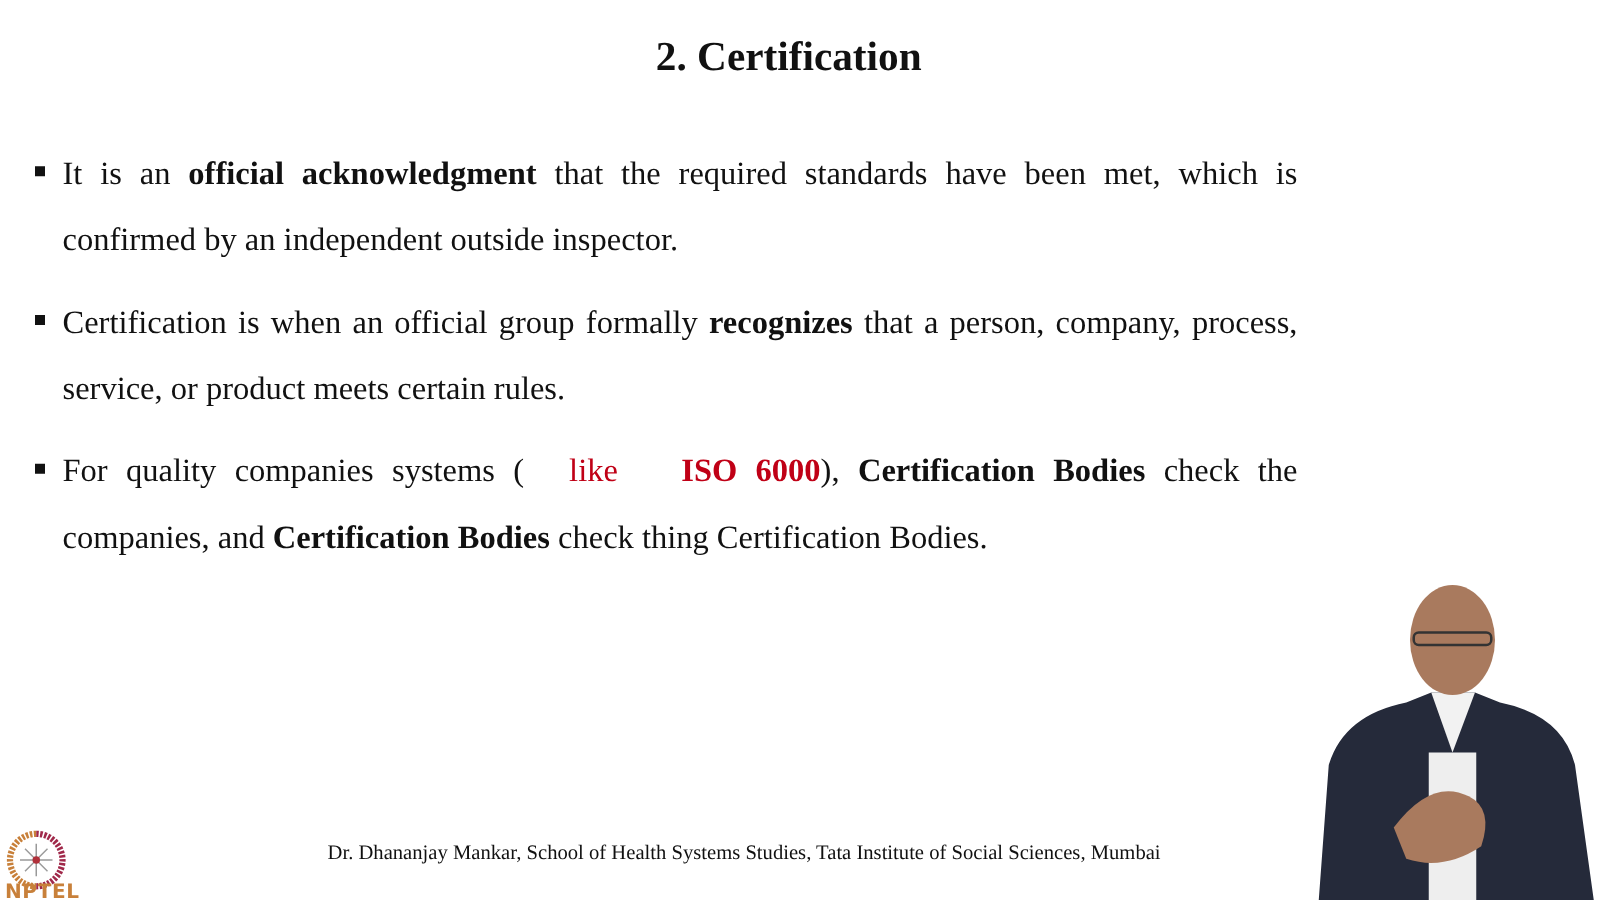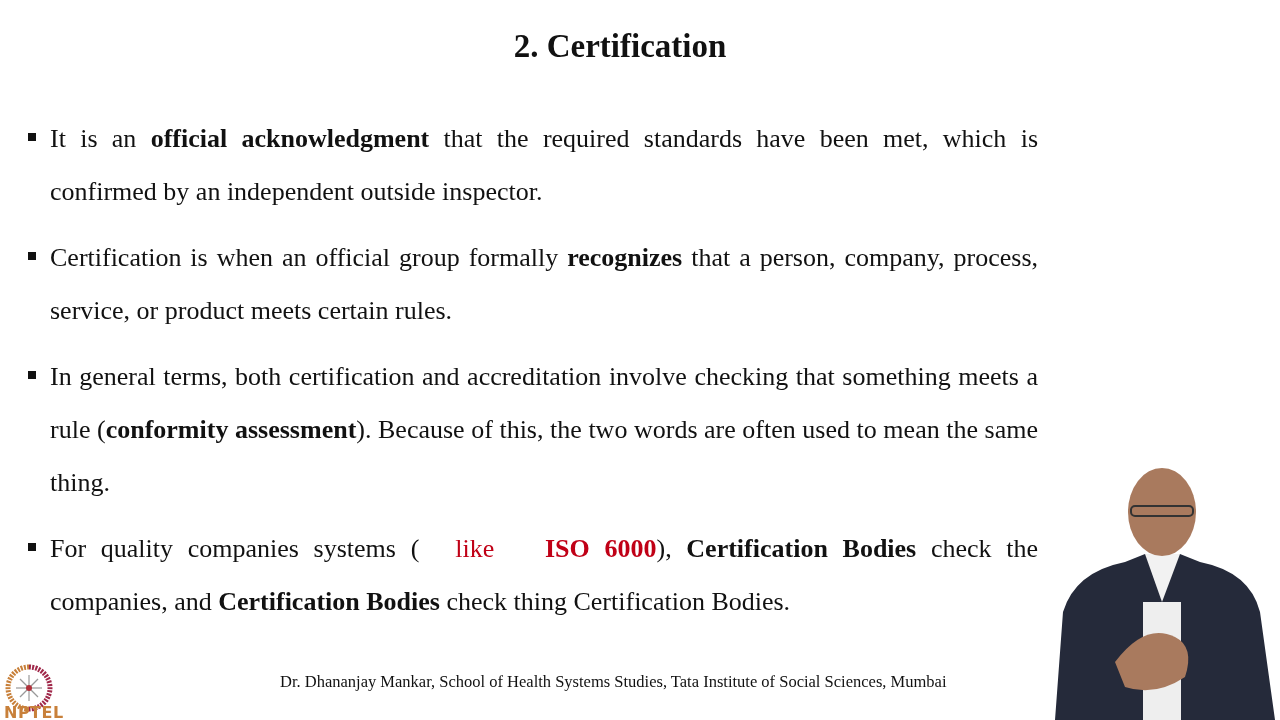--- a/index.html
+++ b/index.html
@@ -1,48 +1,44 @@
 <!DOCTYPE html>
 <html><head>
 <meta charset="utf-8">
 <style>
   html, body { margin:0; padding:0; }
   body { width:1280px; height:720px; background:#ffffff; position:relative; overflow:hidden;
          font-family:"Liberation Serif", "DejaVu Serif", serif; color:#111; }
   .title { position:absolute; top:28px; left:0; width:1240px; text-align:center;
-           font-size:33px; font-weight:bold; }
+           font-size:33px; font-weight:bold;padding-left:11px; }
   .bullets { position:absolute; left:28px; top:112px; width:1010px; }
   .bullet { position:relative; padding-left:22px; font-size:26px; line-height:53px;
             text-align:justify; margin-bottom:13px; }
   .bullet .sq { position:absolute; left:0; top:21px; width:8px; height:8px; background:#111; }
   .bullet b { font-weight:bold; }
   .red { color:#c00016;margin-left:36px; }
-  .footer { position:absolute; left:262px; top:672px; font-size:16.5px; color:#111;margin-left:18px; }
+  .footer { position:absolute; left:262px; top:672px; font-size:16.5px; color:#111; }
   .logo { position:absolute; left:4px; top:658px; width:50px; height:60px; }
   .logo-text { position:absolute; left:4px; top:703px; font-family:"DejaVu Sans", sans-serif;
                font-weight:bold; font-size:16px; color:#c8803a; letter-spacing:0.5px; }
   .presenter { position:absolute; left:1045px; top:462px; width:235px; height:258px; }
 </style>
 </head>
 <body>
 
 <div class="title">2. Certification</div>
 
 <div class="bullets">
   <div class="bullet">
     <span class="sq"></span>
     <span>It is an </span><b>official acknowledgment</b><span> that the required standards have been met, which is confirmed by an independent outside inspector.</span>
   </div>
   <div class="bullet">
     <span class="sq"></span>
     <span>Certification is when an official group formally </span><b>recognizes</b><span> that a person, company, process, service, or product meets certain rules.</span>
-  </div>
-  <div class="bullet">
-    <span class="sq"></span>
-    <span>In general terms, both certification and accreditation involve checking that something meets a rule (</span><b>conformity assessment</b><span>). Because of this, the two words are often used to mean the same thing.</span>
   </div>
   <div class="bullet">
     <span class="sq"></span>
     <span>For quality companies systems (</span><span class="red">like </span><b class="red">ISO 6000</b><span>), </span><b>Certification Bodies</b><span> check the companies, and </span><b>Certification Bodies</b><span> check thing Certification Bodies.</span>
   </div>
 </div>
 
 <svg class="logo" viewBox="0 0 50 50">
   <path d="M25 4 A21 21 0 0 0 25 46" fill="none" stroke="#c8803a" stroke-width="5" stroke-dasharray="2 1.2"></path>
   <path d="M25 4 A21 21 0 0 1 25 46" fill="none" stroke="#a0284a" stroke-width="5" stroke-dasharray="2 1.2"></path>

